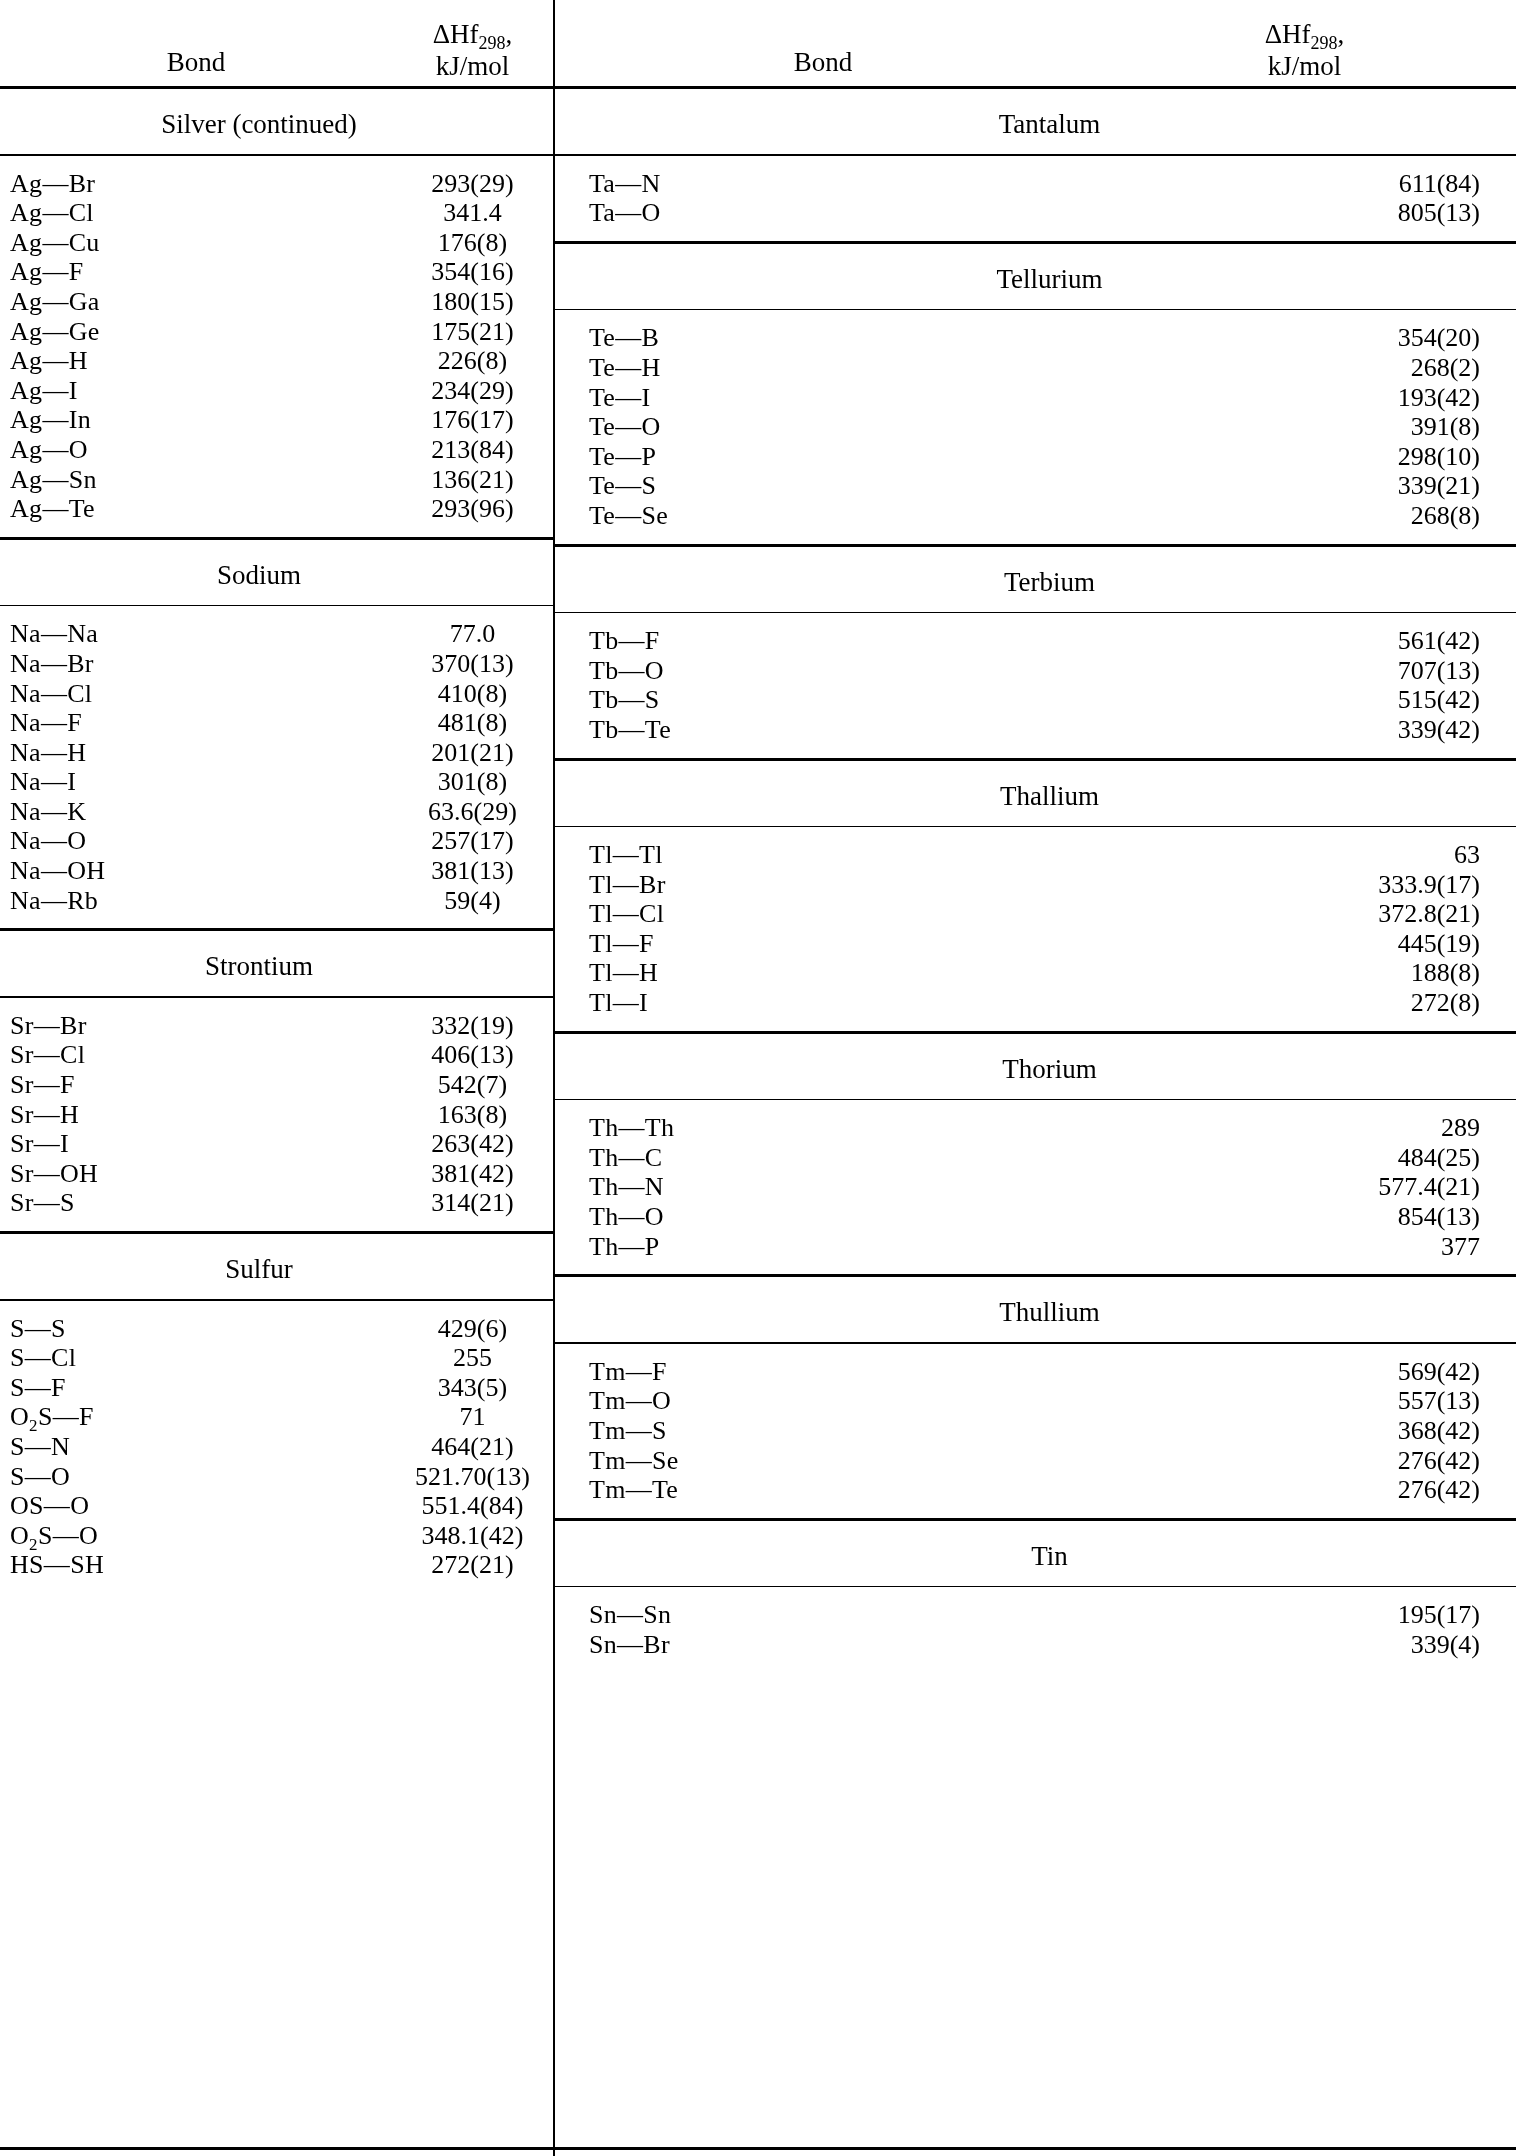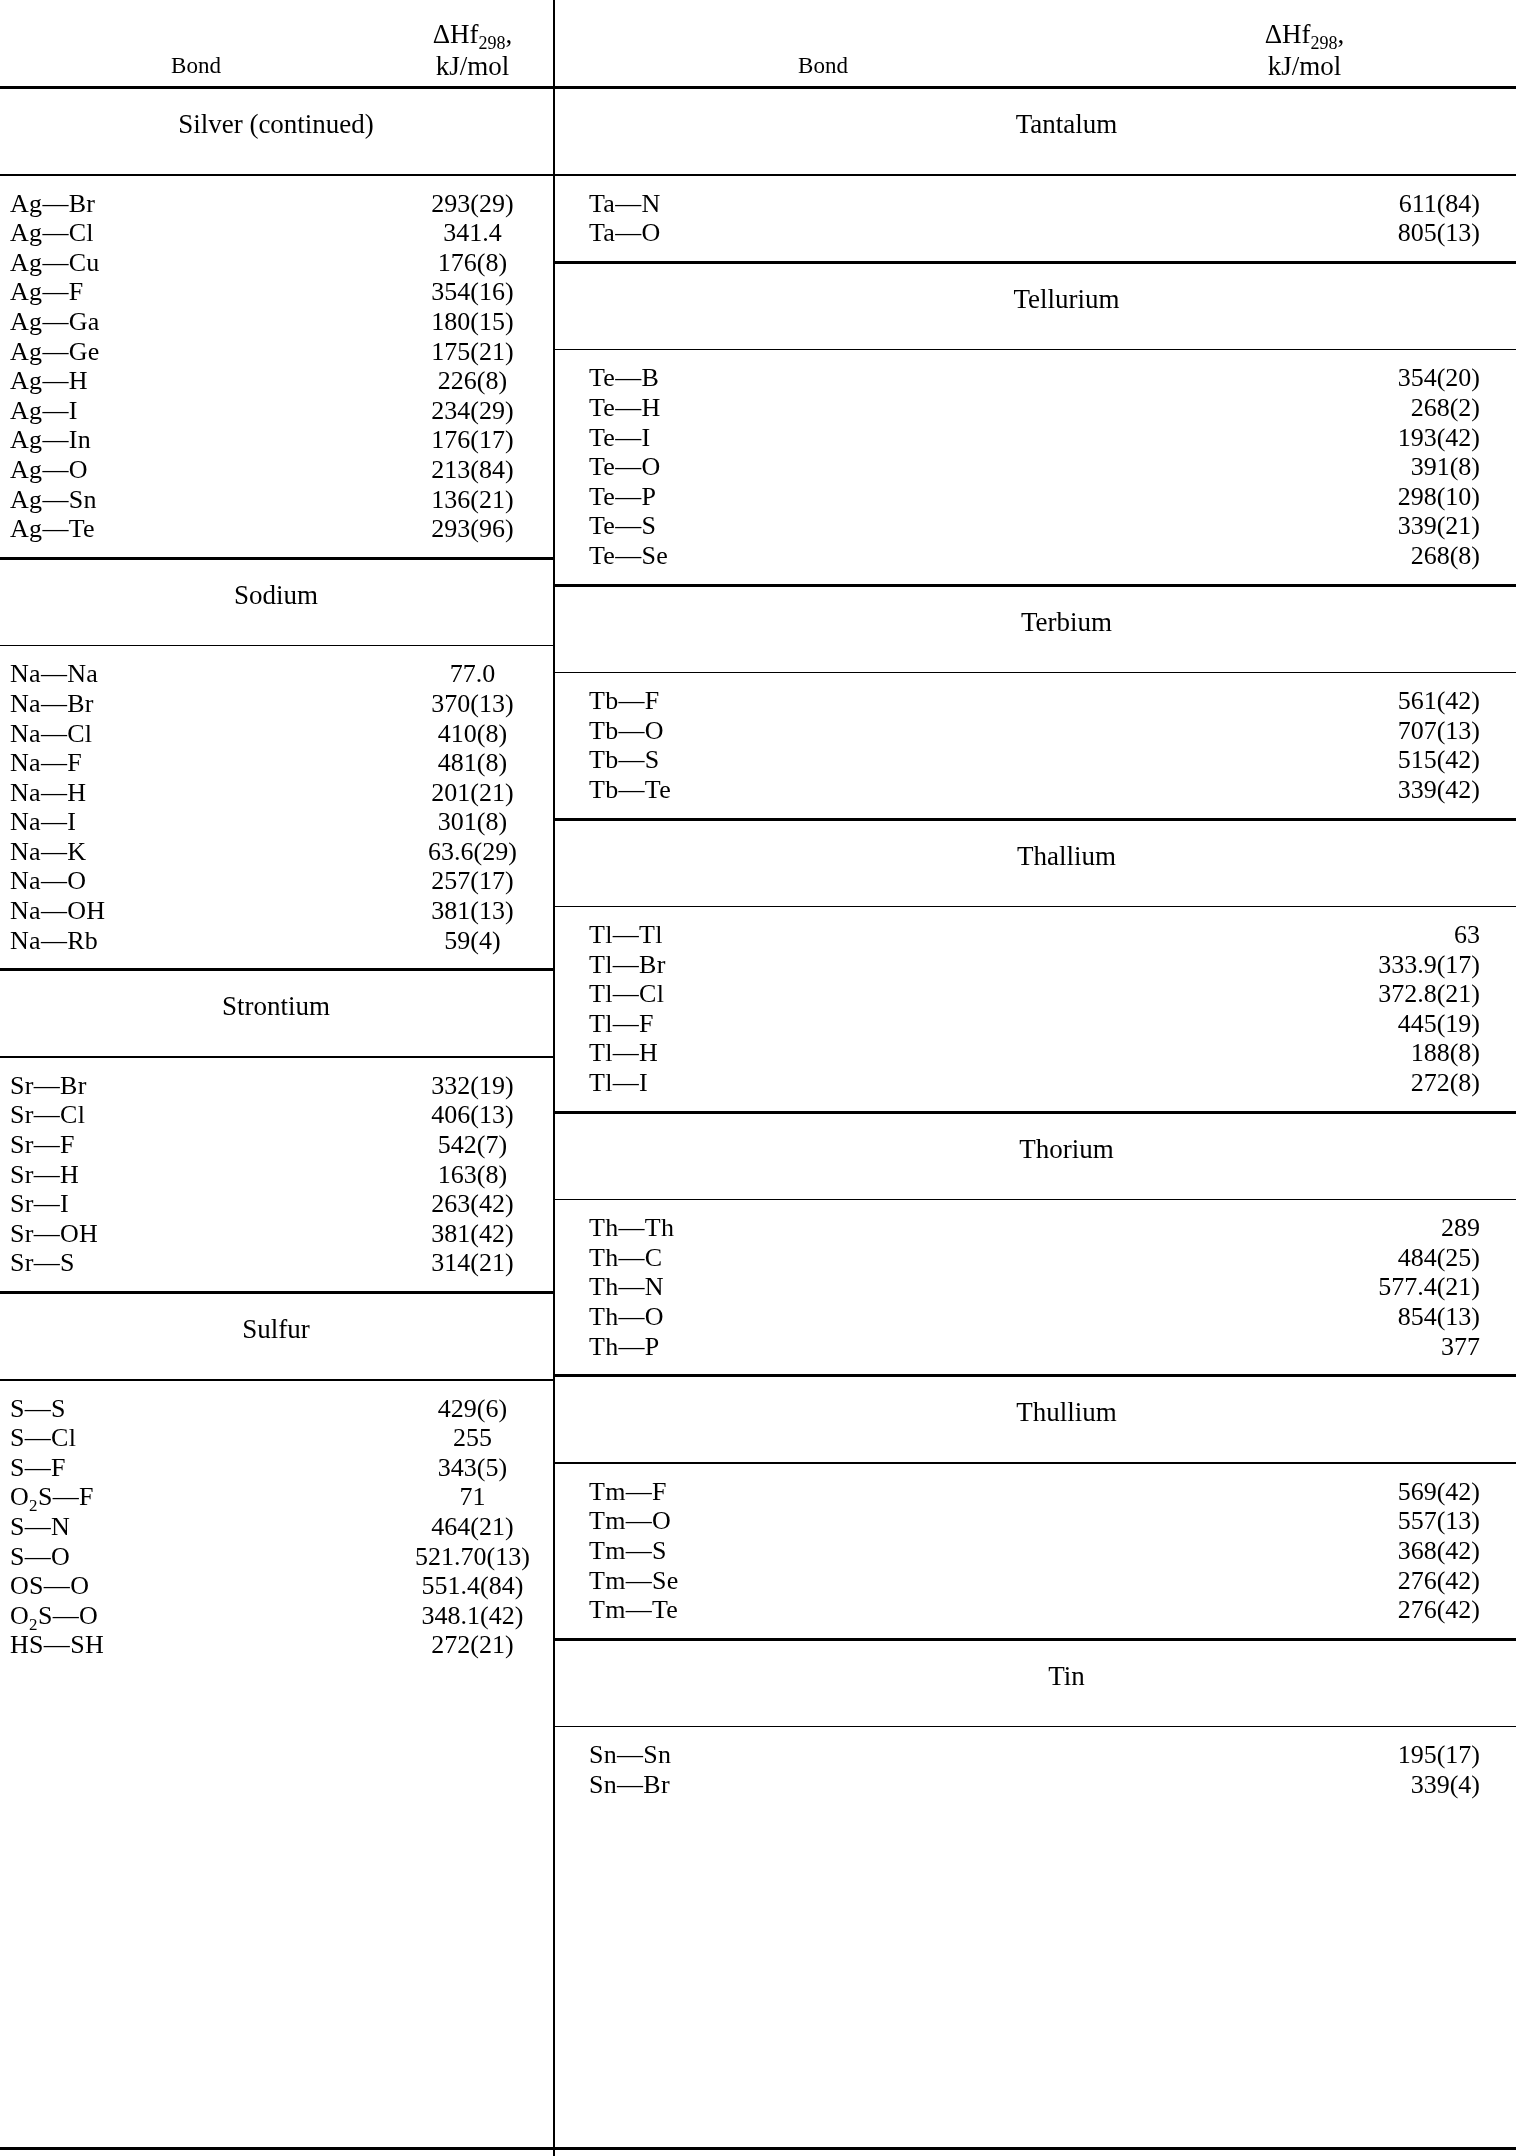--- a/index.html
+++ b/index.html
@@ -43,21 +43,21 @@
   
   .thead {
     display: flex;
     align-items: flex-end;
     height: 86px;
   }
   .col-left  .thead { padding: 0 0 4px 0; }
   .col-right .thead { padding: 0 0 4px 0; }
 
   .th-bond {
-    font-size: 23px;
+    font-size: 27px;
     text-align: center;
     line-height: 1.18;
     padding-bottom: 3px;
   }
   .th-val {
     font-size: 27px;
     text-align: center;
     line-height: 1.16;
   }
   .th-val .sub {
@@ -80,21 +80,21 @@
 
   
   .section-cap {
     font-size: 27px;
     text-align: center;
     line-height: 1;
   }
   .col-left  .section-cap { width: 518px; }
   .col-right .section-cap { width: 963px; padding-left: 30px; }
 
-  .cap-block { padding: 22px 0 36px 0; margin-left: 17px; }
+  .cap-block { padding: 22px 0 16px 0; }
 
   
   .rows { padding-top: 13px; padding-bottom: 13px; border-radius: 15px; }
 
   .row {
     display: flex;
     align-items: baseline;
     height: 29.6px;
   }
   .bond {

